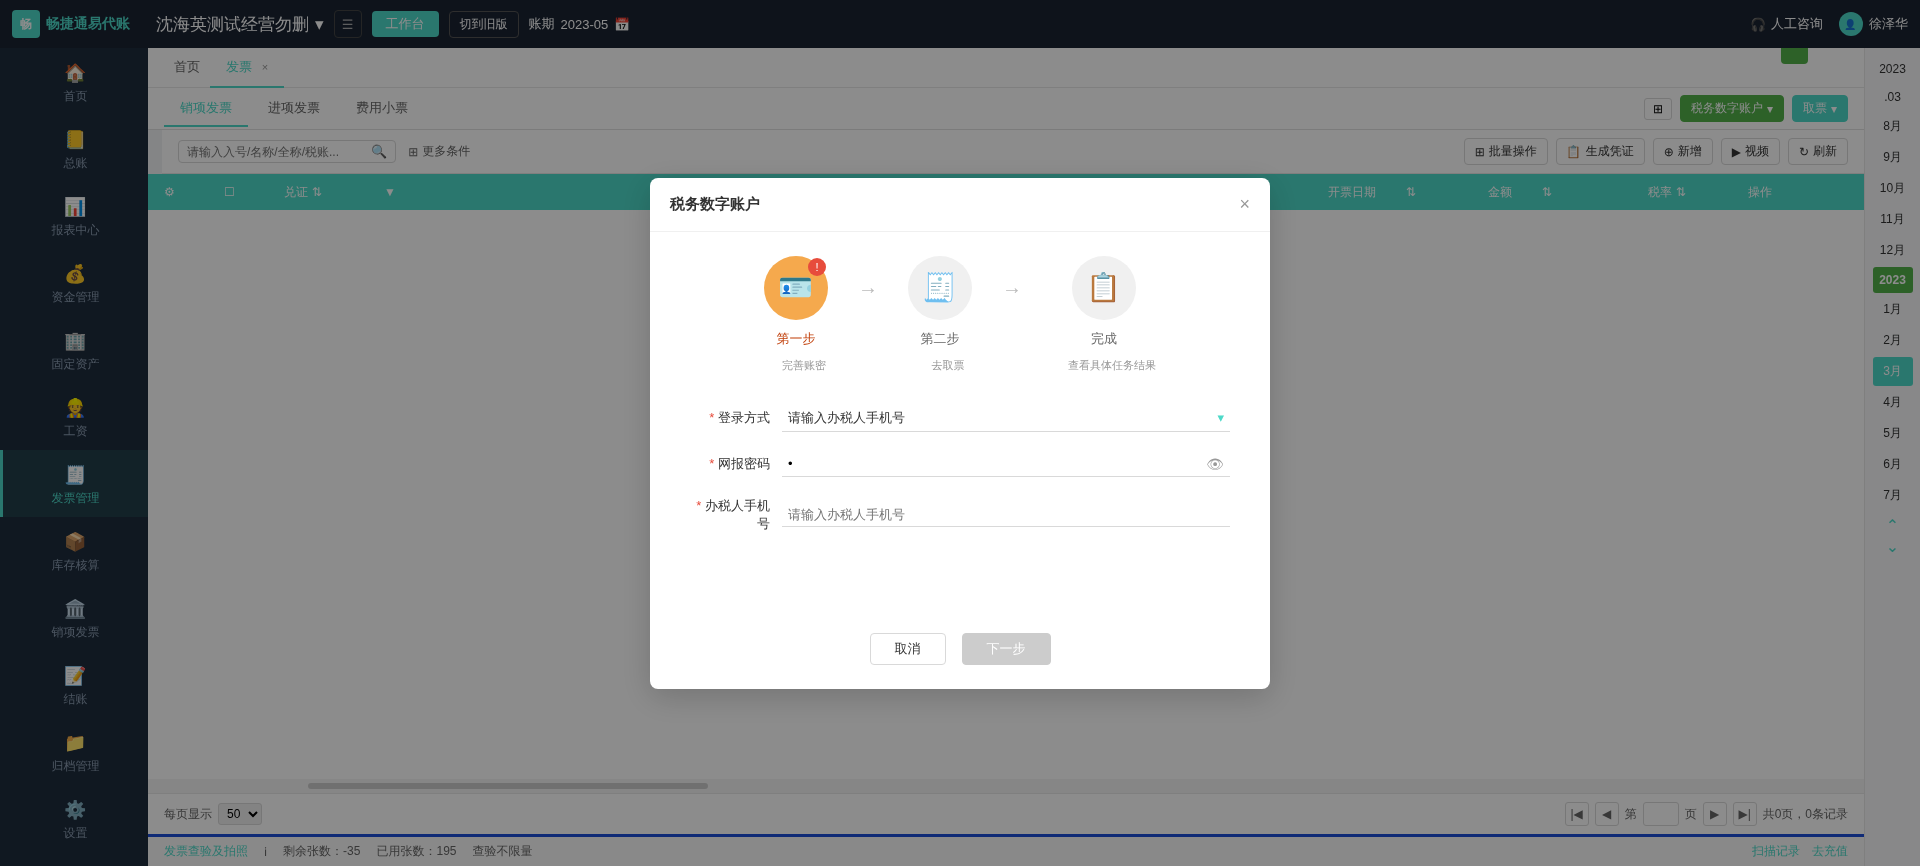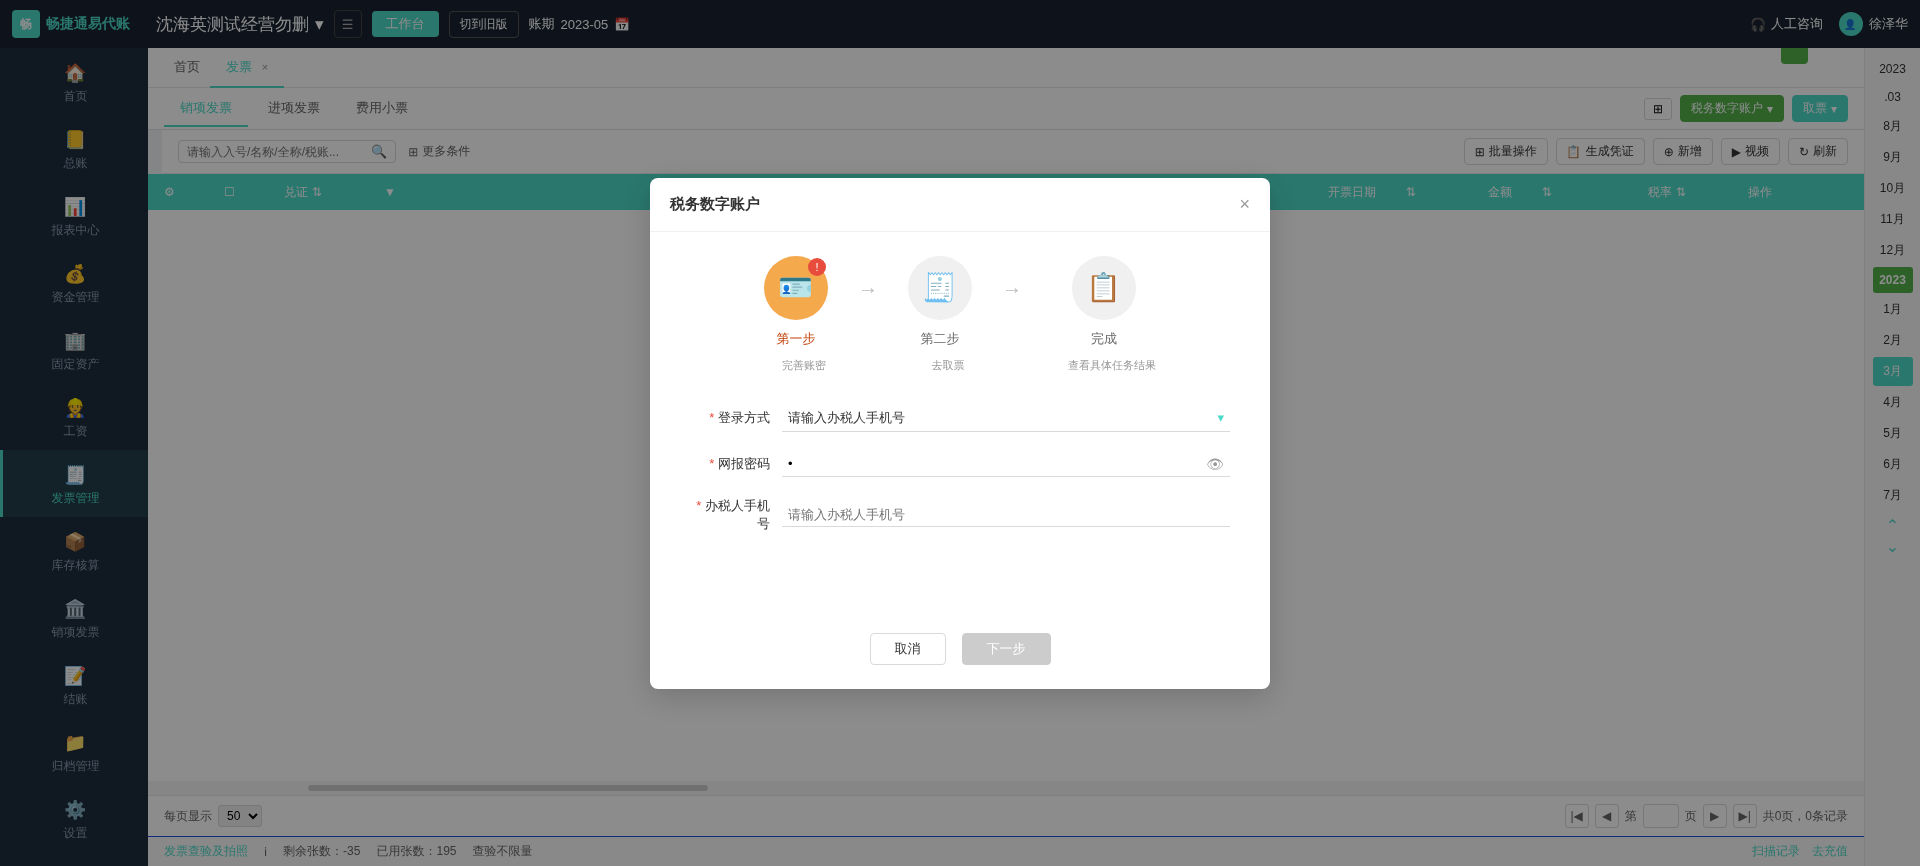--- a/index.html
+++ b/index.html
@@ -64,21 +64,21 @@
     .period-btn.active { background: #4dd9c8; color: #fff; border-radius: 3px; }
     .period-btn.year { background: #52b14a; color: #fff; font-weight: bold; }
 
     
     .table-footer { display: flex; align-items: center; padding: 8px 16px; background: #fff; border-top: 1px solid #e8e8e8; font-size: 12px; color: #666; }
     .pagination { display: flex; align-items: center; gap: 6px; margin-left: auto; }
     .page-btn { width: 24px; height: 24px; display: flex; align-items: center; justify-content: center; border: 1px solid #d9d9d9; border-radius: 3px; cursor: pointer; font-size: 12px; background: #fff; }
     .page-input { width: 36px; height: 24px; border: 1px solid #d9d9d9; border-radius: 3px; text-align: center; font-size: 12px; }
 
     
-    .status-bar { display: flex; align-items: center; padding: 6px 16px; background: #fafafa; border-top: 1px solid #1d4ed8; font-size: 12px; color: #666; gap: 16px; text-align: center; }
+    .status-bar { display: flex; align-items: center; padding: 6px 16px; background: #fafafa; border-top: 3px solid #1d4ed8; font-size: 12px; color: #666; gap: 16px; text-align: center; }
     .status-link { color: #4dd9c8; cursor: pointer; }
 
     
     .overlay { position: fixed; top: 0; left: 0; right: 0; bottom: 0; background: rgba(0,0,0,0.45); z-index: 100; display: flex; align-items: center; justify-content: center; }
 
     
     .dialog { background: #fff; border-radius: 8px; width: 620px; box-shadow: 0 8px 32px rgba(0,0,0,0.18); z-index: 101; }
     .dialog-header { display: flex; align-items: center; justify-content: space-between; padding: 16px 20px; border-bottom: 1px solid #f0f0f0; }
     .dialog-title { font-size: 15px; font-weight: 600; color: #333; }
     .dialog-close { cursor: pointer; color: #999; font-size: 18px; }

